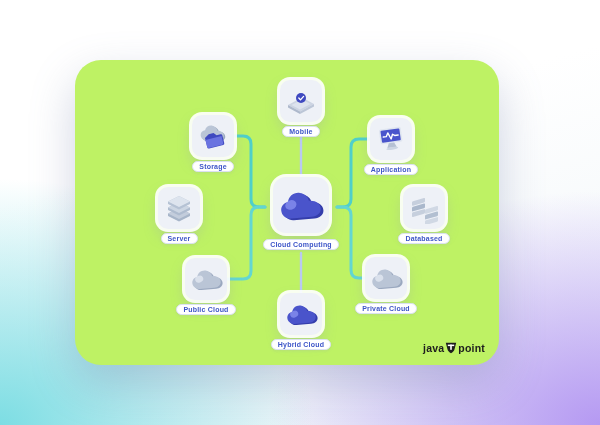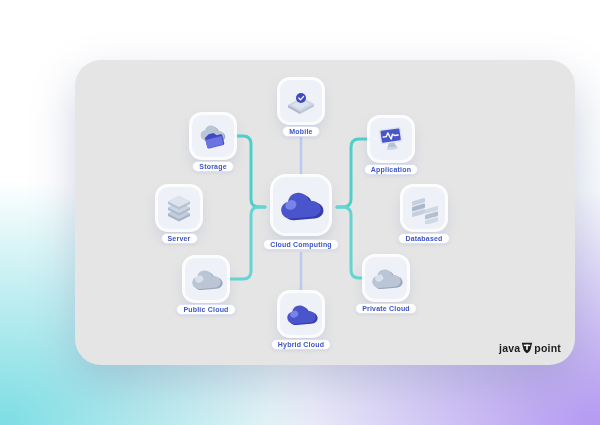--- a/index.html
+++ b/index.html
@@ -6,22 +6,22 @@
   html,body { width:600px; height:425px; overflow:hidden; }
   body{
     font-family:"Liberation Sans", sans-serif;
     background:
       radial-gradient(95% 95% at 100% 100%, rgba(178,148,242,0.95) 0%, rgba(178,148,242,0) 58%),
       radial-gradient(90% 100% at 0% 100%, rgba(118,220,226,0.95) 0%, rgba(118,220,226,0) 58%),
       linear-gradient(165deg,#ffffff 35%,#eef4f8 100%);
     position:relative;
   }
   .board{
-    position:absolute; left:75px; top:60px; width:500px; height:305px;
-    background:#e5e5e5; border-radius:26px;
+    position:absolute; left:75px; top:60px; width:424px; height:305px;
+    background:#bef264; border-radius:26px;
     box-shadow:0 18px 45px rgba(110,120,165,0.32);
   }
   .connectors{ position:absolute; left:0; top:0; width:450px; height:305px; }
 
   .node{ position:absolute; width:84px; display:flex; flex-direction:column; align-items:center; }
   .icon-card{
     width:42px; height:42px; background:#eef1f7; border-radius:10px;
     display:flex; align-items:center; justify-content:center;
     box-shadow:0 0 0 3px rgba(255,255,255,0.9), 0 7px 14px rgba(145,155,195,0.35);
   }

